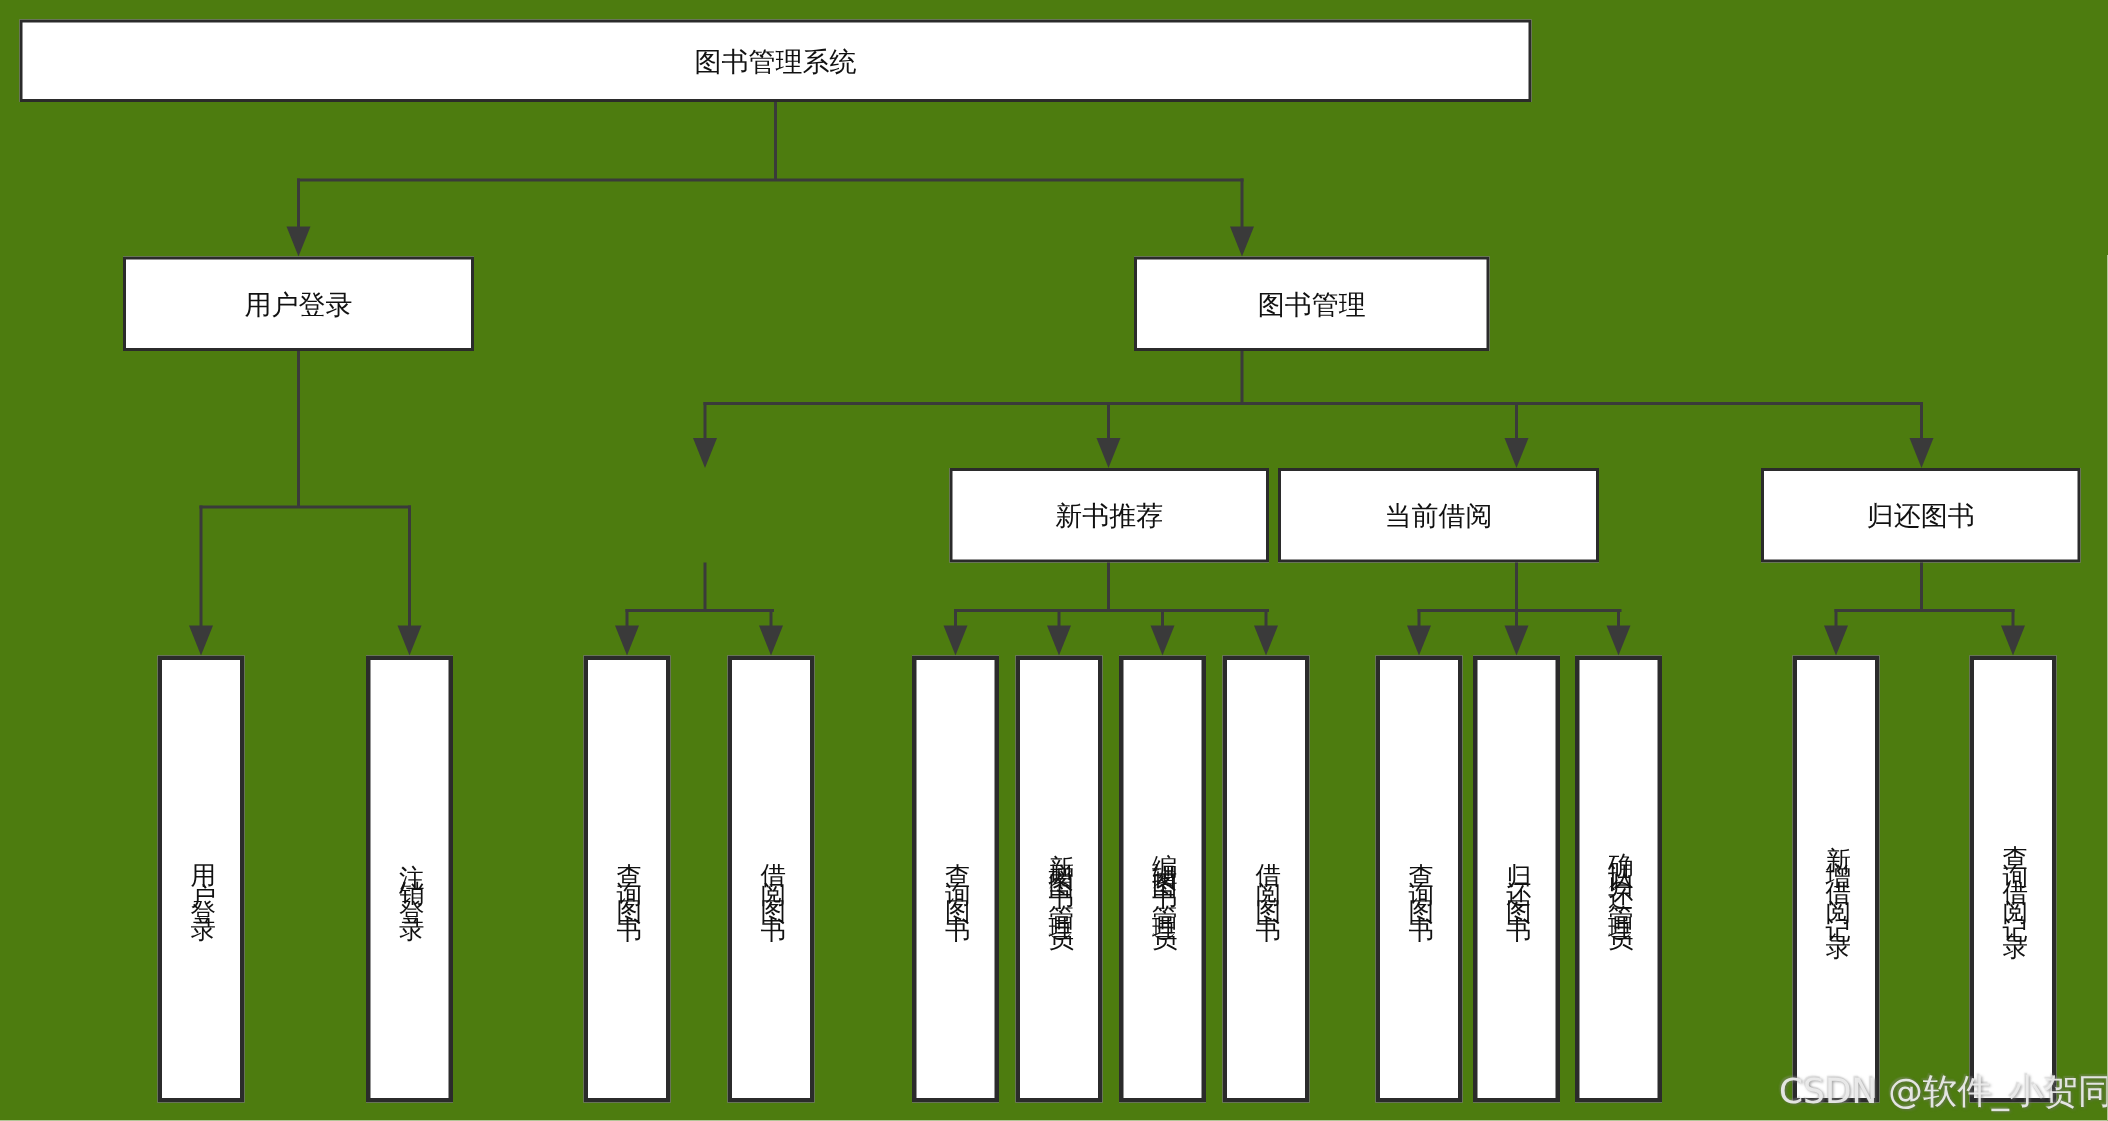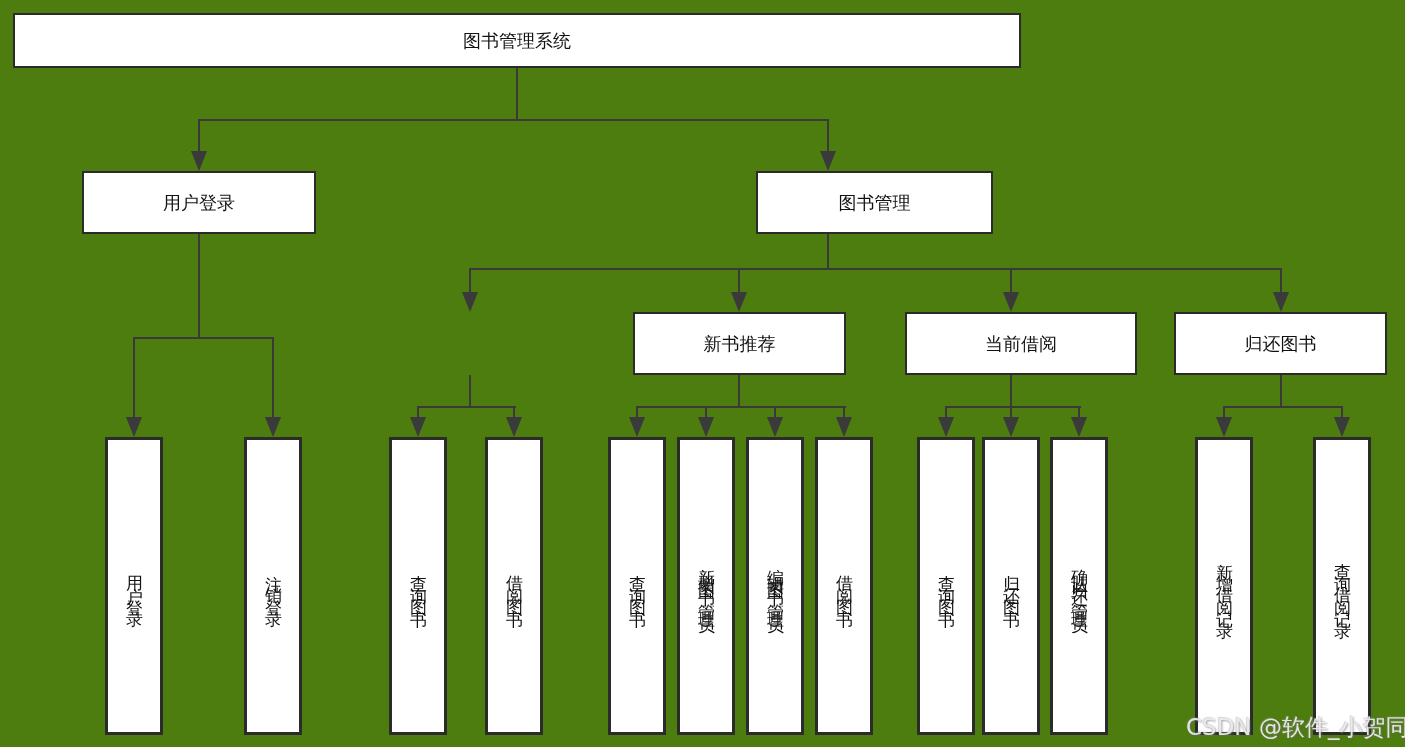--- a/index.html
+++ b/index.html
@@ -71,21 +71,21 @@
   <div class="ln" style="left:1010px;top:268px;width:2px;height:26px;"></div>
   <div class="ln" style="left:1280px;top:268px;width:2px;height:26px;"></div>
   <div class="ar" style="left:462px;top:292px;"></div>
   <div class="ar" style="left:731px;top:292px;"></div>
   <div class="ar" style="left:1003px;top:292px;"></div>
   <div class="ar" style="left:1273px;top:292px;"></div>
 
   <div class="hbox" style="left:633px;top:312px;width:213px;height:63px;">
     <span>新书推荐</span>
   </div>
-  <div class="hbox" style="left:905px;top:312px;width:232px;height:63px;">
+  <div class="hbox" style="left:852px;top:312px;width:214px;height:63px;">
     <span>当前借阅</span>
   </div>
   <div class="hbox" style="left:1174px;top:312px;width:213px;height:63px;">
     <span>归还图书</span>
   </div>
 
   <div class="ln" style="left:469px;top:375px;width:2px;height:33px;"></div>
   <div class="ln" style="left:417px;top:406px;width:99px;height:2px;"></div>
   <div class="ln" style="left:417px;top:406px;width:2px;height:13px;"></div>
   <div class="ln" style="left:513px;top:406px;width:2px;height:13px;"></div>

